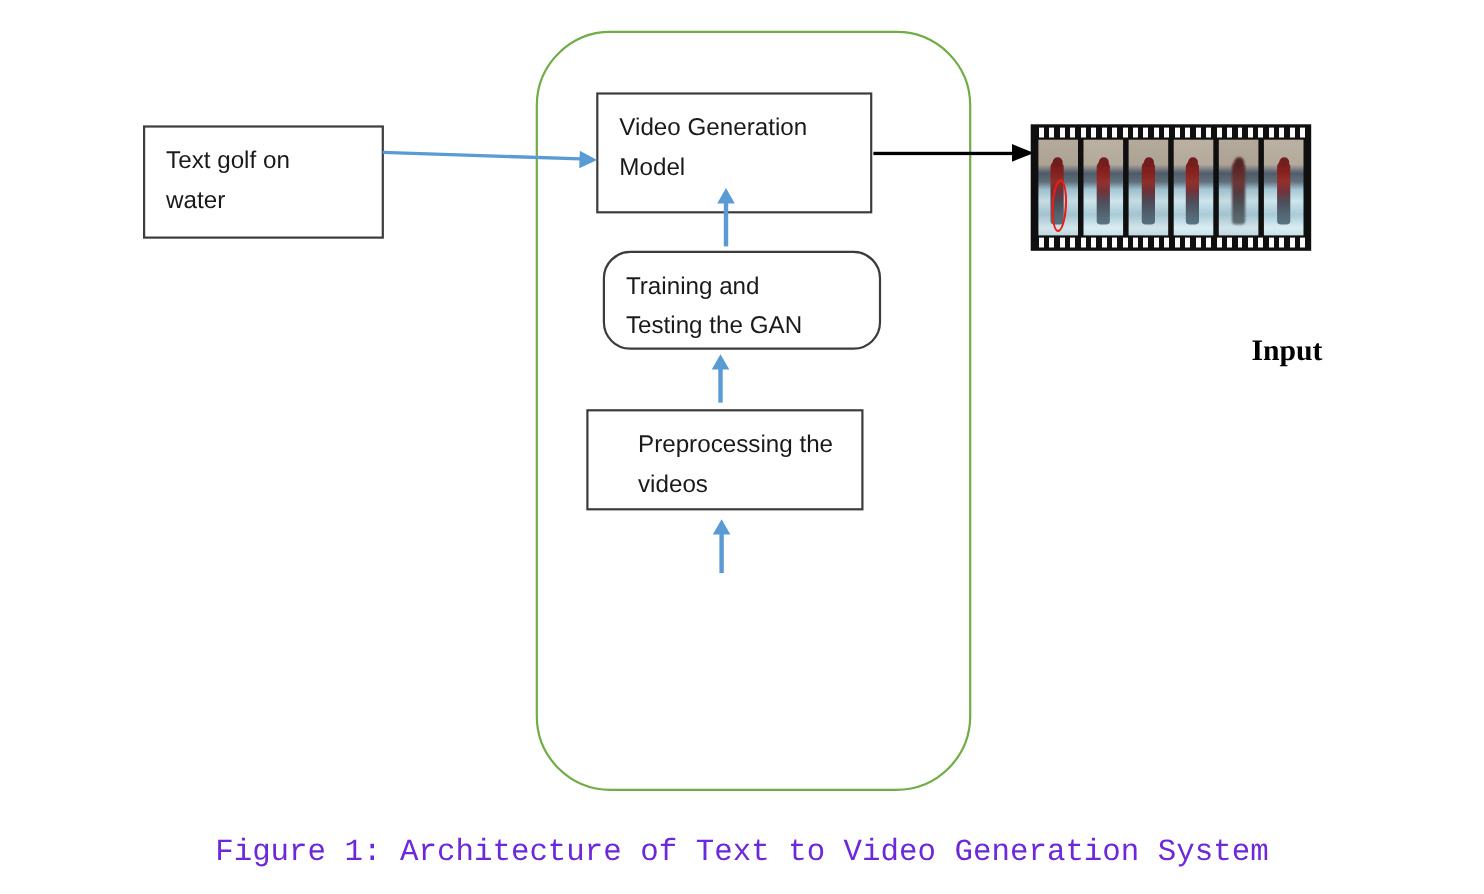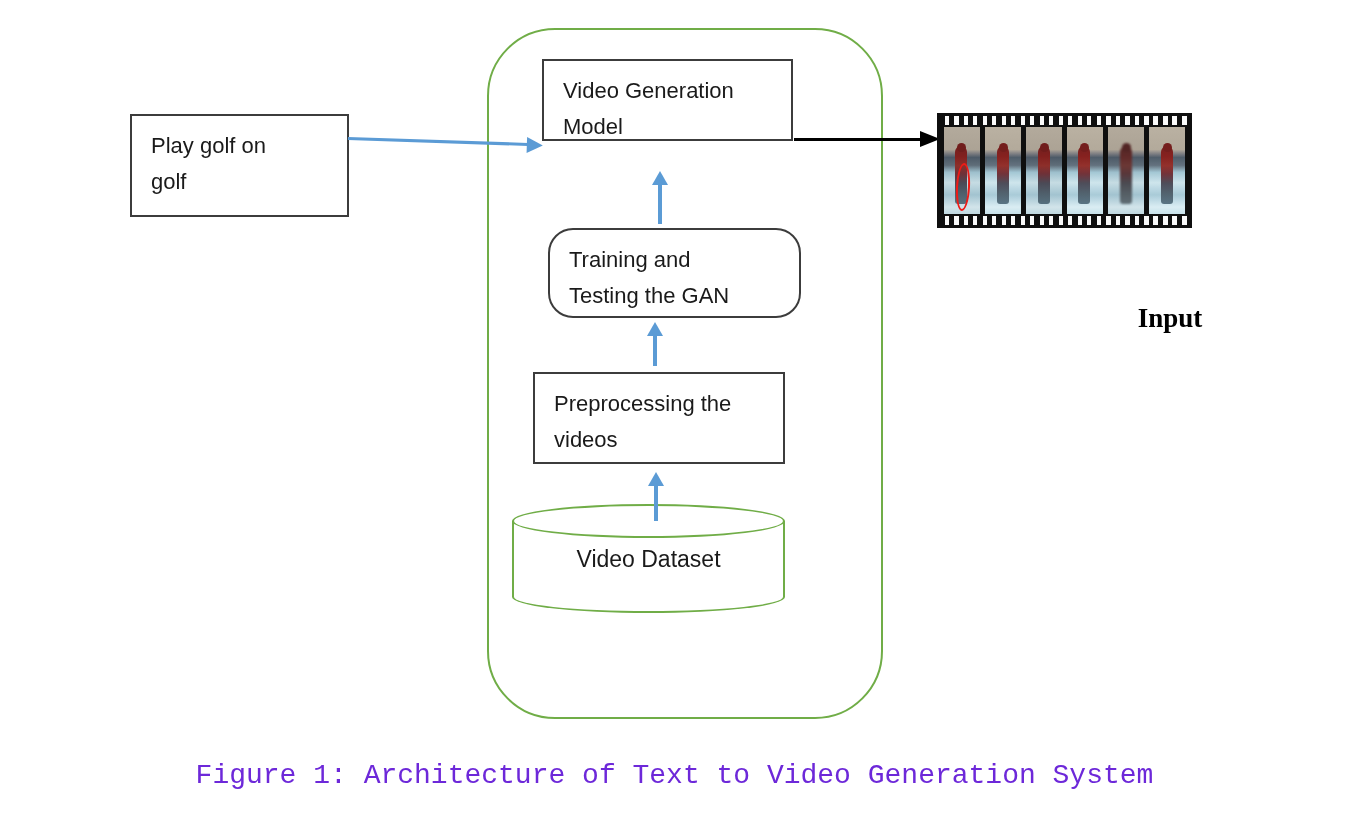--- a/index.html
+++ b/index.html
@@ -20,25 +20,25 @@
     box-sizing: border-box;
   }
   .box-text {
     font-size: 22px;
     line-height: 36px;
     color: #1a1a1a;
     padding: 12px 0 0 19px;
   }
   .input-box   { left: 130px; top: 114px; width: 219px; height: 103px; }
   .input-box .box-text { width: 150px; }
-  .vgm-box     { left: 542px; top: 59px;  width: 251px; height: 82px; }
+  .vgm-box     { left: 542px; top: 84px;  width: 251px; height: 110px; }
   .vgm-box .box-text { width: 192px; }
   .train-box   { left: 548px; top: 228px; width: 253px; height: 90px; border-radius: 25px; }
   .train-box .box-text { width: 180px; }
-  .prep-box    { left: 533px; top: 372px; width: 252px; height: 92px; }
+  .prep-box    { left: 533px; top: 372px; width: 252px; height: 92px; padding-left: 26px; }
   .prep-box .box-text { width: 196px; }
 
   
   .pipeline-container {
     position: absolute;
     left: 487px; top: 28px;
     width: 396px; height: 691px;
     border: 2.5px solid #70ad47;
     border-radius: 68px;
     box-sizing: border-box;
@@ -159,40 +159,35 @@
     border: 2px solid #ee1b17; border-radius: 50%;
     transform: rotate(3deg); z-index: 2; box-sizing: border-box;
   }
 </style>
 </head>
 <body>
 
 <div class="canvas">
 
   <div class="box input-box">
-    <div class="box-text">Play golf on golf</div>
+    <div class="box-text">Text golf on water</div>
   </div>
 
   <div class="pipeline-container"></div>
 
   <div class="box vgm-box">
     <div class="box-text">Video Generation Model</div>
   </div>
   <div class="box train-box">
     <div class="box-text">Training and Testing the GAN</div>
   </div>
   <div class="box prep-box">
     <div class="box-text">Preprocessing the videos</div>
   </div>
 
-  <div class="cylinder">
-    <div class="cyl-body"></div>
-    <div class="cyl-top"></div>
-    <div class="cyl-label">Video Dataset</div>
-  </div>
 
   <div class="harrow arrow-input">
     <div class="line"></div>
     <div class="head"></div>
   </div>
   <div class="harrow arrow-output">
     <div class="line"></div>
     <div class="head"></div>
   </div>
   <div class="varrow arrow-train-vgm">

